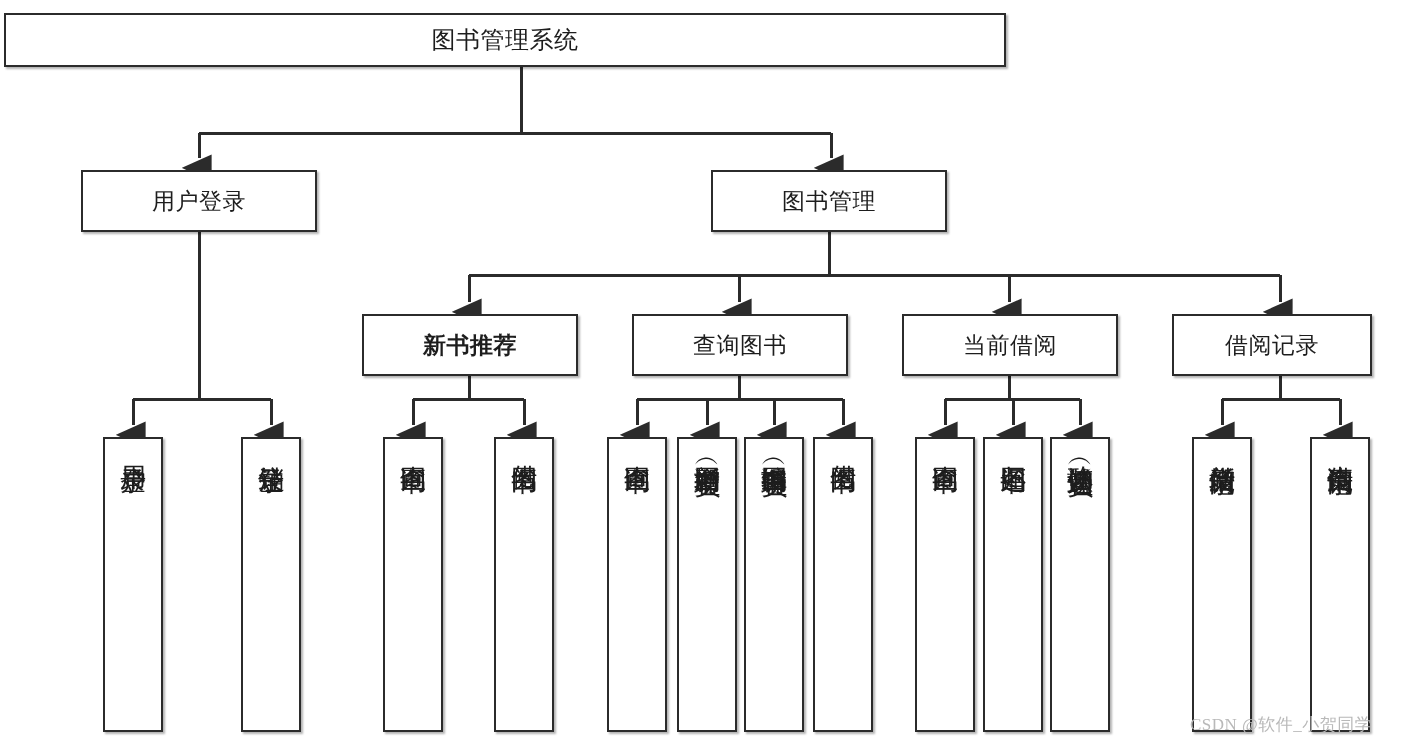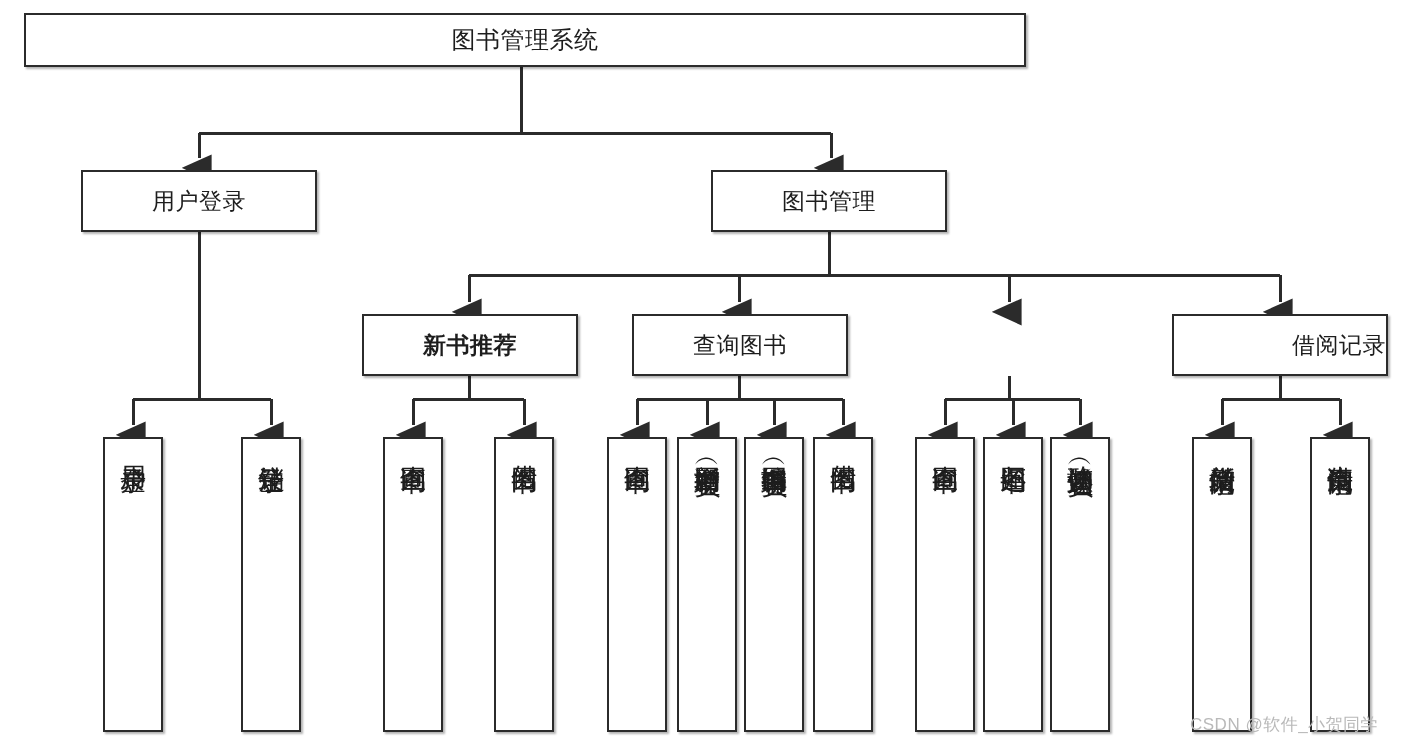--- a/index.html
+++ b/index.html
@@ -21,21 +21,21 @@
   .vbox{align-items:flex-start;justify-content:center;padding-top:6px;}
   .vbox .lbl{
     writing-mode:vertical-rl;
     text-orientation:upright;
     font-size:26px;line-height:1.06;letter-spacing:1px;
     white-space:normal;max-height:282px;
   }
   .vbox.tall .lbl{max-height:286px;}
 
   #watermark{position:absolute;left:1190px;top:713px;font-size:17px;color:#b9b9b9;
-             letter-spacing:.5px;white-space:nowrap;font-family:Liberation Sans, sans-serif;}
+             letter-spacing:.5px;white-space:nowrap;font-family:Liberation Serif, serif;}
 </style>
 </head>
 <body>
 
 <div id="stage">
 
   <svg id="wires" viewBox="0 0 1405 747">
     <defs>
       <marker id="arrow" markerWidth="10" markerHeight="10" refX="1.2" refY="4.2" orient="auto" markerUnits="strokeWidth">
         <path d="M0,0 L9,0 L4.5,10 z" fill="#2b2b2b"></path>
@@ -78,38 +78,41 @@
       <path d="M1013,399 L1013,425" marker-end="url(#arrow)"></path>
       <path d="M1080,399 L1080,425" marker-end="url(#arrow)"></path>
 
       <path d="M1280,376 L1280,399"></path>
       <path d="M1222,399 L1340,399"></path>
       <path d="M1222,399 L1222,425" marker-end="url(#arrow)"></path>
       <path d="M1340,399 L1340,425" marker-end="url(#arrow)"></path>
     </g>
   </svg>
 
-  <div class="node hbox" id="root" style="left:24px;top:13px;width:1002px;height:54px;">
+  <div class="node hbox" id="root" style="left:4px;top:13px;width:1002px;height:54px;">
     <span class="lbl">图书管理系统</span>
   </div>
 
   <div class="node hbox" style="left:81px;top:170px;width:236px;height:62px;">
     <span class="lbl">用户登录</span>
   </div>
   <div class="node hbox" style="left:711px;top:170px;width:236px;height:62px;">
     <span class="lbl">图书管理</span>
   </div>
 
   <div class="node hbox" style="left:362px;top:314px;width:216px;height:62px;font-weight:bold;">
     <span class="lbl">新书推荐</span>
   </div>
   <div class="node hbox" style="left:632px;top:314px;width:216px;height:62px;">
     <span class="lbl">查询图书</span>
   </div>
-  <div class="node hbox" style="left:1172px;top:314px;width:216px;height:62px;justify-content:flex-end;">
+  <div class="node hbox" style="left:902px;top:314px;width:216px;height:62px;">
+    <span class="lbl">当前借阅</span>
+  </div>
+  <div class="node hbox" style="left:1172px;top:314px;width:200px;height:62px;">
     <span class="lbl">借阅记录</span>
   </div>
 
   <div class="node vbox" style="left:103px;top:437px;width:60px;height:295px;">
     <span class="lbl">用户登录</span>
   </div>
   <div class="node vbox" style="left:241px;top:437px;width:60px;height:295px;">
     <span class="lbl">注销登录</span>
   </div>
 

